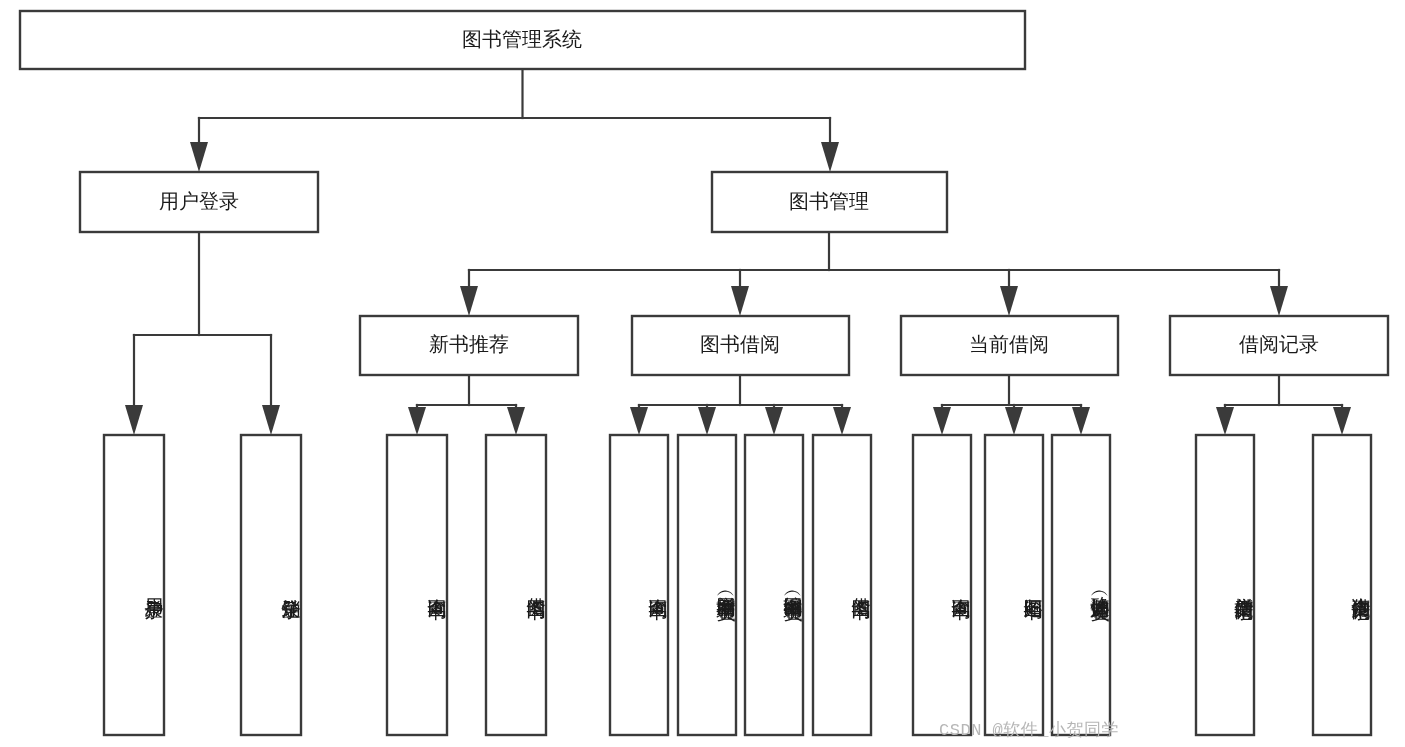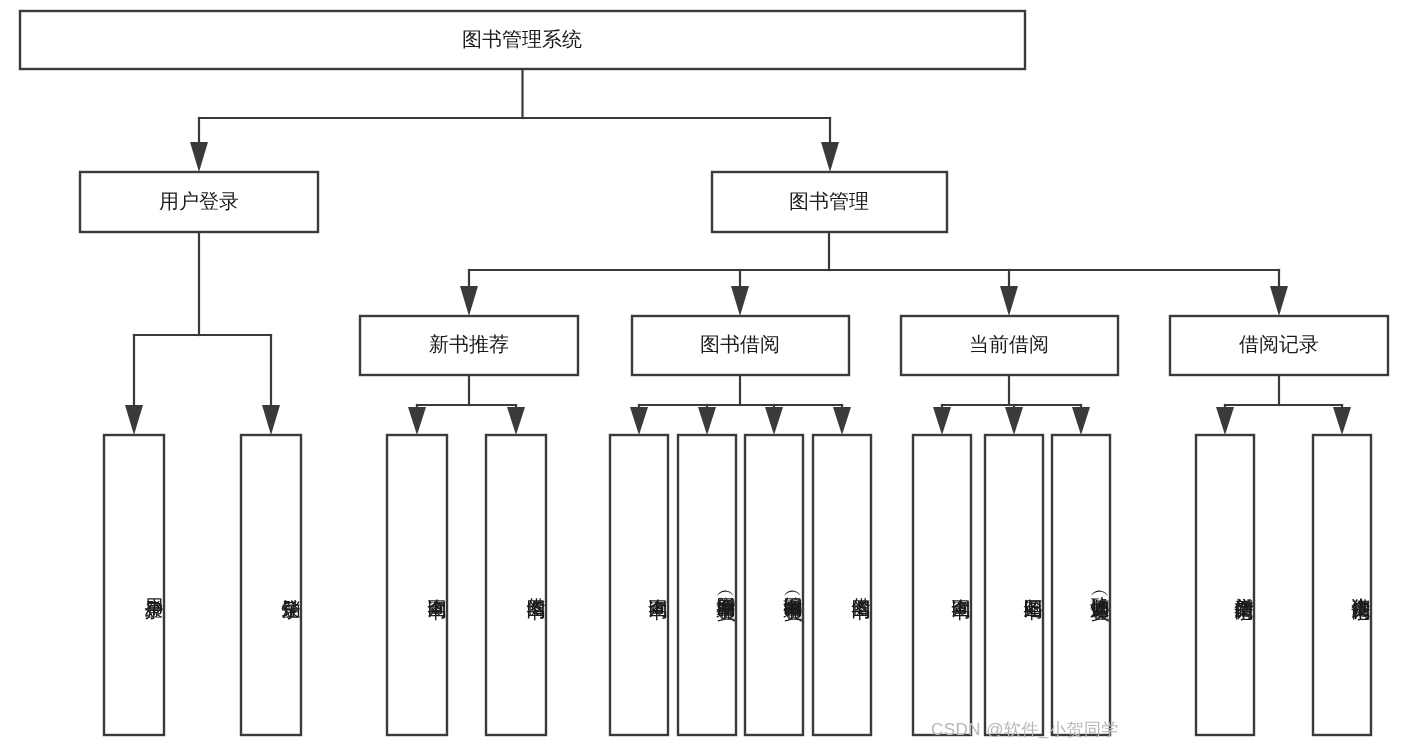--- a/index.html
+++ b/index.html
@@ -62,21 +62,21 @@
     display: flex;
     align-items: flex-start;
     justify-content: center;
     white-space: nowrap;
     pointer-events: none;
   }
   .watermark {
     position: absolute;
     right: 8px;
     bottom: 6px;
-    font-family: Liberation Sans, sans-serif;
+    font-family: Liberation Mono, monospace;
     font-size: 17px;
     color: #b6b6b6;
     letter-spacing: 0.5px;
     white-space: nowrap;
   }
 </style>
 </head>
 <body>
 
 <div id="diagram-root">

